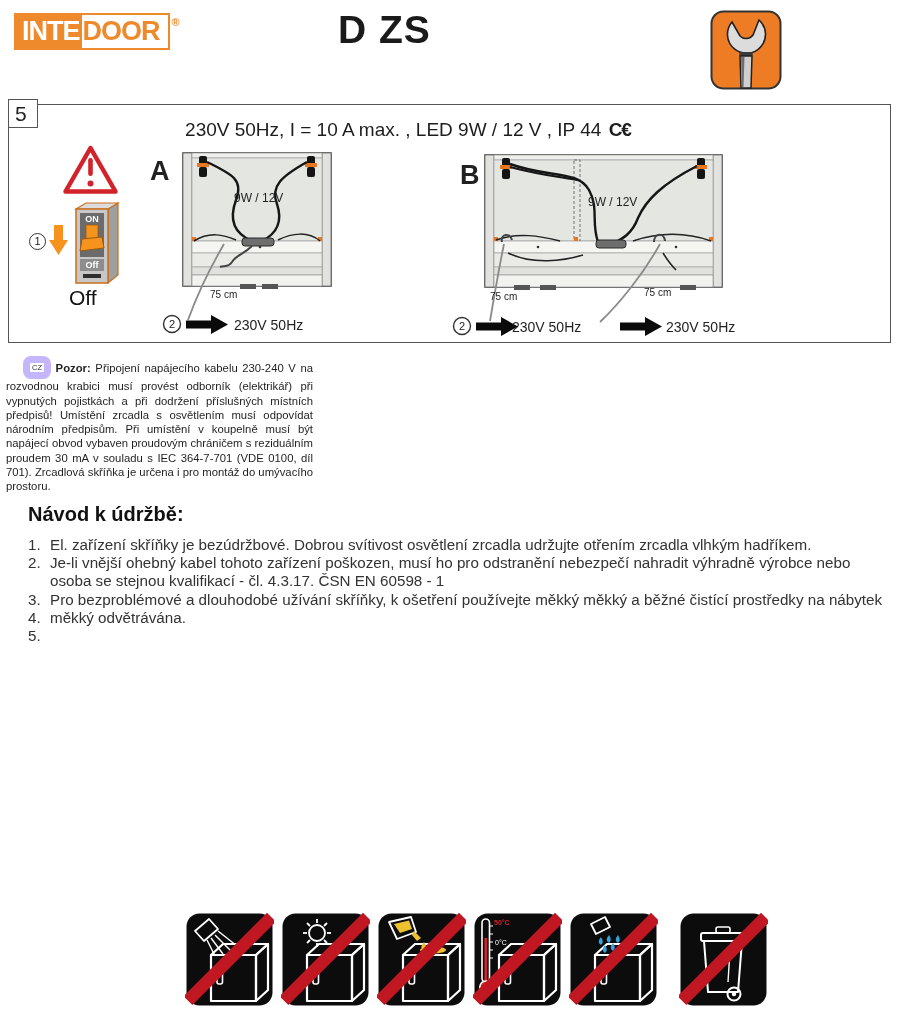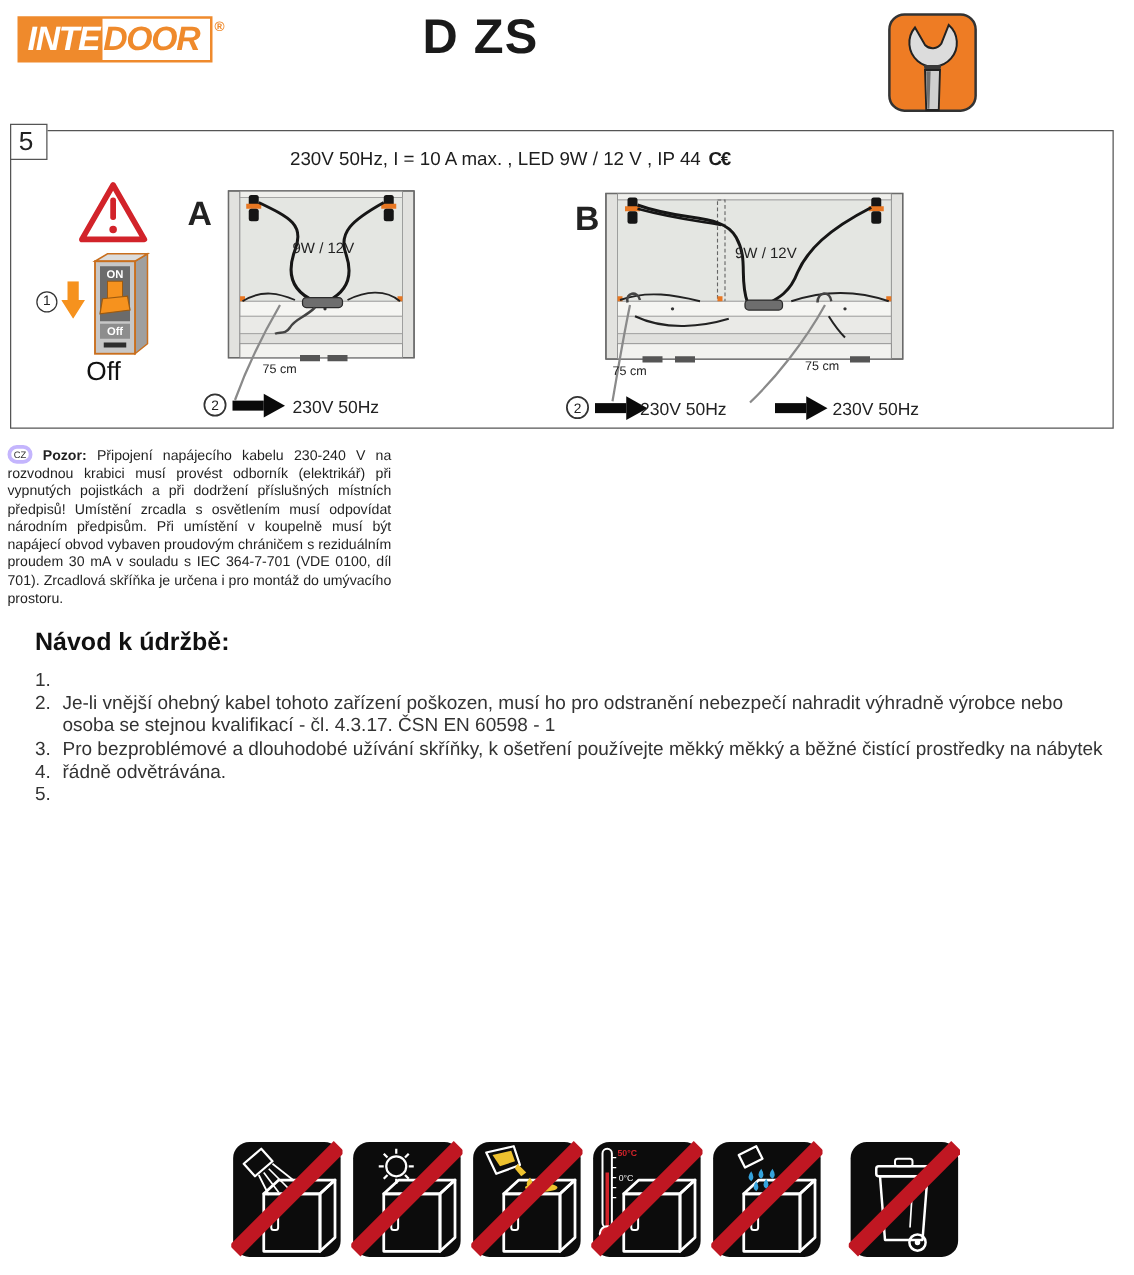--- a/index.html
+++ b/index.html
@@ -6,53 +6,53 @@
   html,body { background:#fff; }
   body {
     width:907px; height:1020px; position:relative; overflow:hidden;
     font-family:"Liberation Sans", sans-serif; color:#222;
   }
   .abs { position:absolute; }
 
   
   .logo { position:absolute; left:14px; top:13px; border:2px solid #ef8a2c;
           background:#fff; font-weight:bold; font-size:27px; line-height:33px;
-          padding-right:8px; letter-spacing:-1px;font-style:italic; }
+          padding-right:8px; letter-spacing:-1px; }
   .logo-inte { background:#ef8a2c; color:#fff; padding:2px 2px 2px 6px; }
   .logo-door { color:#ef8a2c; padding-left:1px; }
   .logo-reg  { position:absolute; top:-9px; right:-11px; color:#ef8a2c; font-size:11px; font-weight:bold; }
   .page-title { position:absolute; left:338px; top:8px; font-size:39px; font-weight:bold;
                 color:#1a1a1a; letter-spacing:1px; }
 
   
   .frame { position:absolute; left:8px; top:104px; width:883px; height:239px;
            border:1.6px solid #555; background:#fff; }
   .tab5  { position:absolute; left:8px; top:99px; width:30px; height:29px;
            border:1.6px solid #555; background:#fff; z-index:3;
            font-size:21px; color:#222; padding-left:6px; line-height:27px; }
   .spec  { position:absolute; left:168px; top:119px; width:480px; text-align:center;
-           font-size:15px; color:#1d1d1d; }
+           font-size:19px; color:#1d1d1d; }
   .spec .ce { font-weight:bold; letter-spacing:-1px; padding-left:2px; }
   .off-caption { position:absolute; left:69px; top:286px; font-size:21px; color:#111; }
   .circ1 { position:absolute; left:29px; top:233px; width:17px; height:17px;
            border:1.5px solid #333; border-radius:50%; font-size:11px; text-align:center;
            line-height:15px; color:#222; background:#fff; }
 
   .diag text { fill:#222; }
   .dlabel { font-size:27px; font-weight:bold; fill:#2a2a2a; }
   .mid    { font-size:12px; fill:#222; }
   .small  { font-size:10px; fill:#444; }
   .power  { font-size:14px; fill:#111; }
   .badge  { font-size:11px; fill:#222; }
 
   
   .pozor { position:absolute; left:6px; top:356px; width:307px; font-size:11.3px;
            line-height:1.26; text-align:justify; color:#1f1f1f; }
-  .cz { display:inline-block; border:3px solid #c4b5fd; border-radius:8px; font-size:7.5px;
-        padding:0 2px; vertical-align:2px; color:#333; }
+  .cz { display:inline-block; border:7px solid #c4b5fd; border-radius:8px; font-size:7.5px;
+        padding:0 2px; vertical-align:2px; color:#333;margin-left:17px; }
 
   
   .mh { position:absolute; left:28px; top:503px; font-size:20px; font-weight:bold; color:#111; }
   .mlist { position:absolute; left:28px; top:536px; font-size:15.2px; color:#333; }
   .li { display:flex; }
   .li .num { width:22px; flex:none; }
   .li .ln { white-space:nowrap; line-height:18.2px; }
   .li .num { line-height:18.2px; }
 
   
@@ -210,38 +210,41 @@
   <span class="cz">CZ</span>
   <b>Pozor:</b>
   <span>Připojení napájecího kabelu 230-240 V na rozvodnou krabici musí provést odborník (elektrikář) při vypnutých pojistkách a při dodržení příslušných místních předpisů! Umístění zrcadla s osvětlením musí odpovídat národním předpisům. Při umístění v koupelně musí být napájecí obvod vybaven proudovým chráničem s reziduálním proudem 30 mA v souladu s IEC 364-7-701 (VDE 0100, díl 701). Zrcadlová skříňka je určena i pro montáž do umývacího prostoru.</span>
 </p>
 
 <div class="mh">Návod k údržbě:</div>
 
 <div class="mlist">
   <div class="li">
     <span class="num">1.</span>
+    <div>
+        <div class="ln">El. zařízení skříňky je bezúdržbové. Dobrou svítivost osvětlení zrcadla udržujte otřením zrcadla vlhkým hadříkem.</div>
+      </div>
   </div>
   <div class="li">
     <span class="num">2.</span>
     <div>
       <div class="ln">Je-li vnější ohebný kabel tohoto zařízení poškozen, musí ho pro odstranění nebezpečí nahradit výhradně výrobce nebo</div>
       <div class="ln">osoba se stejnou kvalifikací - čl. 4.3.17. ČSN EN 60598 - 1</div>
     </div>
   </div>
   <div class="li">
     <span class="num">3.</span>
     <div>
         <div class="ln">Pro bezproblémové a dlouhodobé užívání skříňky, k ošetření používejte měkký měkký a běžné čistící prostředky na nábytek</div>
       </div>
   </div>
   <div class="li">
     <span class="num">4.</span>
     <div>
-      <div class="ln">řádně odvětrávána.</div>
+      <div class="ln">měkký odvětrávána.</div>
     </div>
   </div>
   <div class="li">
     <span class="num">5.</span>
   </div>
 </div>
 
 <div class="pictos">
 
   <svg class="picto" width="89" height="95" viewBox="0 0 89 95">

